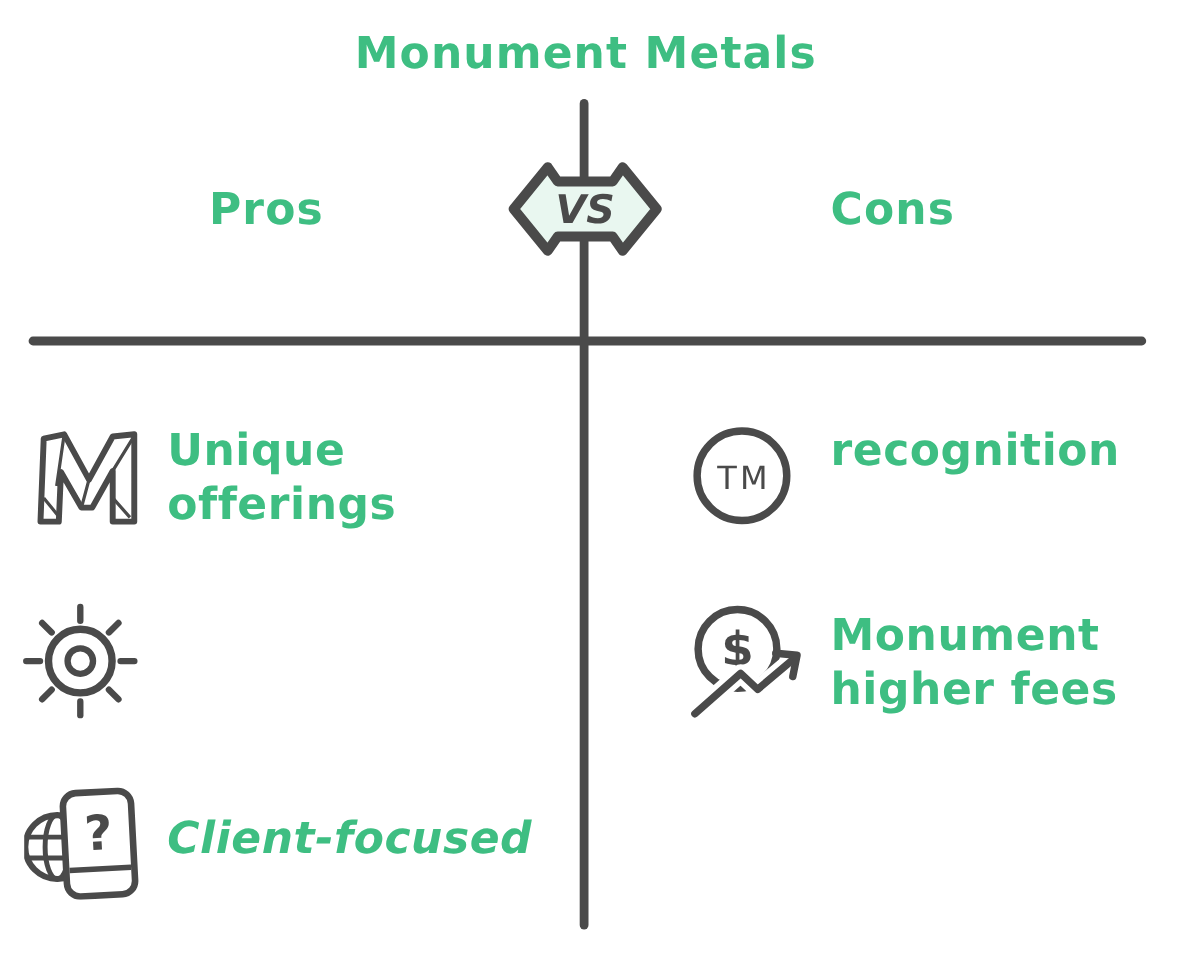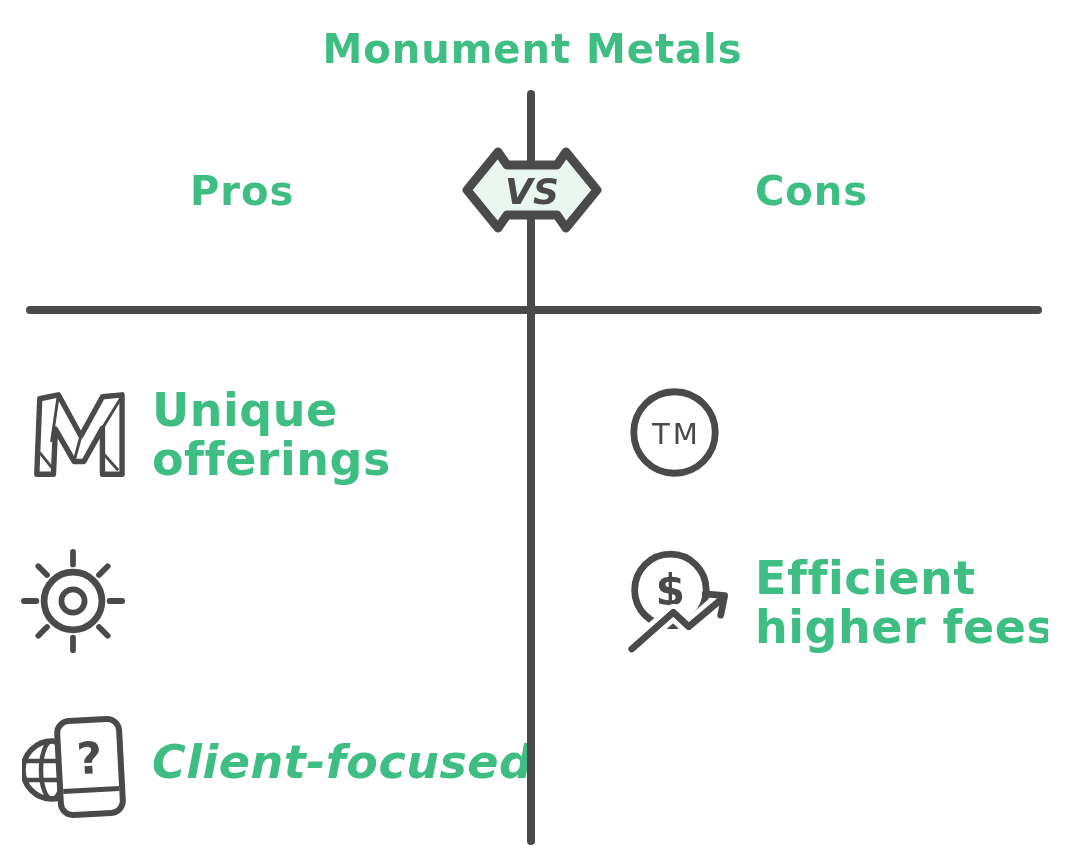--- a/index.html
+++ b/index.html
@@ -31,21 +31,21 @@
   .h-line{
     position:absolute;left:26px;top:306px;
     width:1016px;height:8px;background:#4a4a4a;border-radius:4px;
   }
   .vs-badge{
     position:absolute;left:460px;top:138px;z-index:2;
     width:144px;height:104px;
   }
   .item-text{
     position:absolute;
-    font-size:46px;font-weight:bold;letter-spacing:0.5px;
+    font-size:40px;font-weight:bold;letter-spacing:0.5px;
     line-height:49px;color:#3ebe82;
     white-space:nowrap;
   }
   .item-text span{display:block;}
   .icon{position:absolute;}
   .ic-m{left:26px;top:386px;}
   .ic-gear{left:20px;top:548px;}
   .ic-phone{left:22px;top:714px;}
   .ic-tm{left:626px;top:384px;}
   .ic-dollar{left:624px;top:546px;}
@@ -114,27 +114,28 @@
   <div class="item-text t-pros3">
     <span>Client-focused</span>
     <span></span>
   </div>
 
   <svg class="icon ic-tm" width="97" height="97" viewBox="0 0 100 100">
     <circle cx="50" cy="50" r="42" fill="none" stroke="#4a4a4a" stroke-width="7"></circle>
     <text x="52" y="52" text-anchor="middle" dominant-baseline="central" font-size="30" letter-spacing="3" fill="#4a4a4a">TM</text>
   </svg>
   <div class="item-text t-cons1">
+    <span>recognition</span>
   </div>
 
   <svg class="icon ic-dollar" width="118" height="113" viewBox="0 0 122 116">
     <circle cx="48" cy="45" r="37" fill="none" stroke="#4a4a4a" stroke-width="7"></circle>
     <text x="48" y="46" text-anchor="middle" dominant-baseline="central" font-size="44" font-weight="bold" fill="#4a4a4a">$</text>
     <polyline points="8,106 51,68 67,83 99,56" fill="none" stroke="#ffffff" stroke-width="17" stroke-linejoin="round"></polyline>
     <polyline points="8,106 51,68 67,83 99,56" fill="none" stroke="#4a4a4a" stroke-width="7" stroke-linecap="round" stroke-linejoin="round"></polyline>
     <path d="M 84 49 L 104 51 L 100 71" fill="none" stroke="#4a4a4a" stroke-width="7" stroke-linecap="round" stroke-linejoin="round"></path>
   </svg>
   <div class="item-text t-cons2">
-    <span>Efficient</span>
+    <span>Monument</span>
     <span>higher fees</span>
   </div>
 
 </div>
 
 </body></html>

